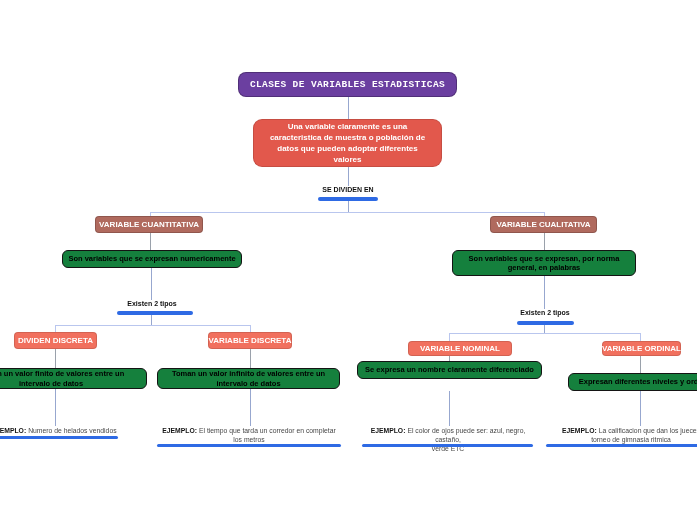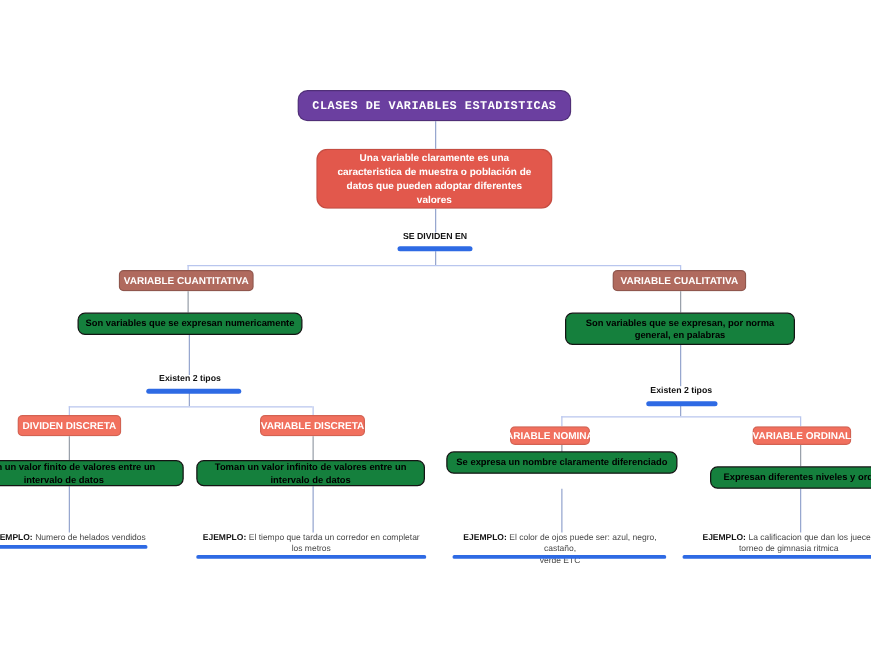--- a/index.html
+++ b/index.html
@@ -112,21 +112,21 @@
     <span>Existen 2 tipos</span>
   </div>
   <div class="ubar" style="left:517px;top:321px;width:57px;"></div>
 
   <div class="node pill type-pill" style="left:14px;top:332px;width:83px;height:17px;">
     <span>DIVIDEN DISCRETA</span>
   </div>
   <div class="node pill type-pill" style="left:208px;top:332px;width:84px;height:17px;">
     <span>VARIABLE DISCRETA</span>
   </div>
-  <div class="node pill type-pill" style="left:408px;top:341px;width:64px;height:15px;">
+  <div class="node pill type-pill" style="left:408px;top:341px;width:104px;height:15px;">
     <span>VARIABLE NOMINAL</span>
   </div>
   <div class="node pill type-pill" style="left:602px;top:341px;width:79px;height:15px;">
     <span>VARIABLE ORDINAL</span>
   </div>
 
   <div class="node wbox" style="left:-45px;top:368px;width:192px;height:21px;">
     <span>Toman un valor finito de valores entre un</span>
     <span>intervalo de datos</span>
   </div>

